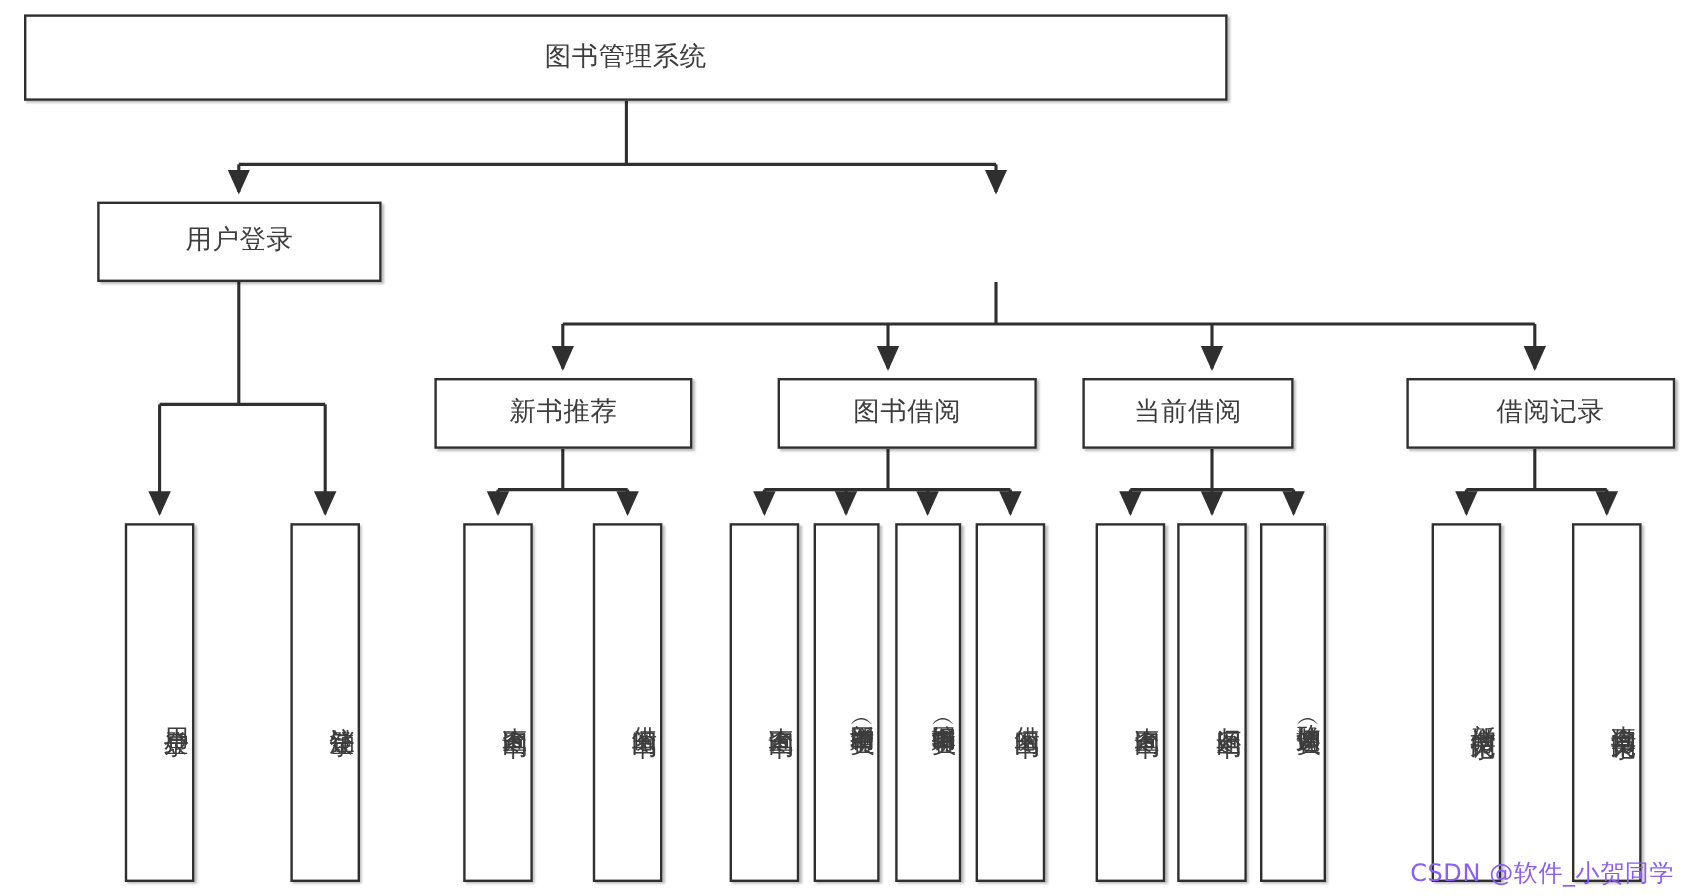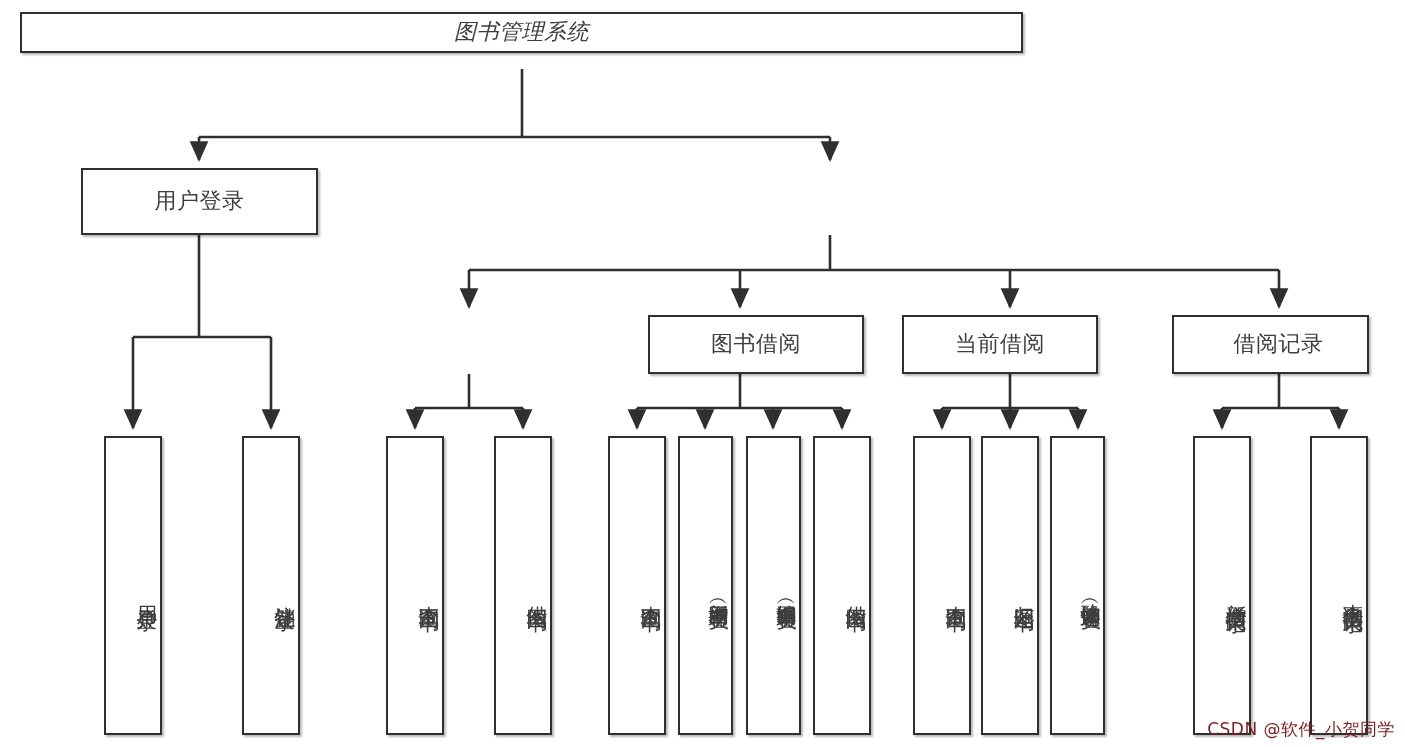--- a/index.html
+++ b/index.html
@@ -51,22 +51,22 @@
     letter-spacing: 2px;
   }
   .node.vertical.tall-text {
     font-size: 20px;
     letter-spacing: 1px;
   }
   .watermark {
     position: absolute;
     right: 10px;
     bottom: 6px;
-    font-size: 17px;
-    color: #7f1d1d;
+    font-size: 20px;
+    color: #8b5cf6;
     letter-spacing: 0.5px;
     white-space: nowrap;
     pointer-events: none;
   }
 </style>
 </head>
 <body>
 
 <div id="canvas">
 
@@ -113,27 +113,28 @@
       <path d="M1010,408 L1010,428" marker-end="url(#arrow)"></path>
       <path d="M1078,408 L1078,428" marker-end="url(#arrow)"></path>
 
       <path d="M1279,374 L1279,408"></path>
       <path d="M1222,408 L1339,408"></path>
       <path d="M1222,408 L1222,428" marker-end="url(#arrow)"></path>
       <path d="M1339,408 L1339,428" marker-end="url(#arrow)"></path>
     </g>
   </svg>
 
-  <div class="node horizontal" style="left:20px; top:12px; width:1003px; height:41px;font-style:italic;">图书管理系统</div>
+  <div class="node horizontal" style="left:20px; top:12px; width:1003px; height:72px;">图书管理系统</div>
 
   <div class="node horizontal" style="left:81px; top:168px; width:237px; height:67px;">用户登录</div>
 
+  <div class="node horizontal" style="left:362px; top:315px; width:215px; height:59px;">新书推荐</div>
   <div class="node horizontal" style="left:632px; top:315px; width:216px; height:59px;margin-left:16px;">图书借阅</div>
-  <div class="node horizontal" style="left:902px; top:315px; width:196px; height:59px;">当前借阅</div>
-  <div class="node horizontal" style="left:1172px; top:315px; width:197px; height:59px;padding-left:16px;">借阅记录</div>
+  <div class="node horizontal" style="left:902px; top:315px; width:176px; height:59px;">当前借阅</div>
+  <div class="node horizontal" style="left:1172px; top:315px; width:224px; height:59px;padding-left:16px;">借阅记录</div>
 
   <div class="node vertical" style="left:104px; top:436px; width:58px; height:299px;">用户登录</div>
   <div class="node vertical" style="left:242px; top:436px; width:58px; height:299px;">注销登录</div>
 
   <div class="node vertical" style="left:386px; top:436px; width:58px; height:299px;">查询图书</div>
   <div class="node vertical" style="left:494px; top:436px; width:58px; height:299px;">借阅图书</div>
 
   <div class="node vertical" style="left:608px; top:436px; width:58px; height:299px;">查询图书</div>
   <div class="node vertical tall-text" style="left:678px; top:436px; width:55px; height:299px;">新增图书（管理员）</div>
   <div class="node vertical tall-text" style="left:746px; top:436px; width:55px; height:299px;">编辑图书（管理员）</div>

